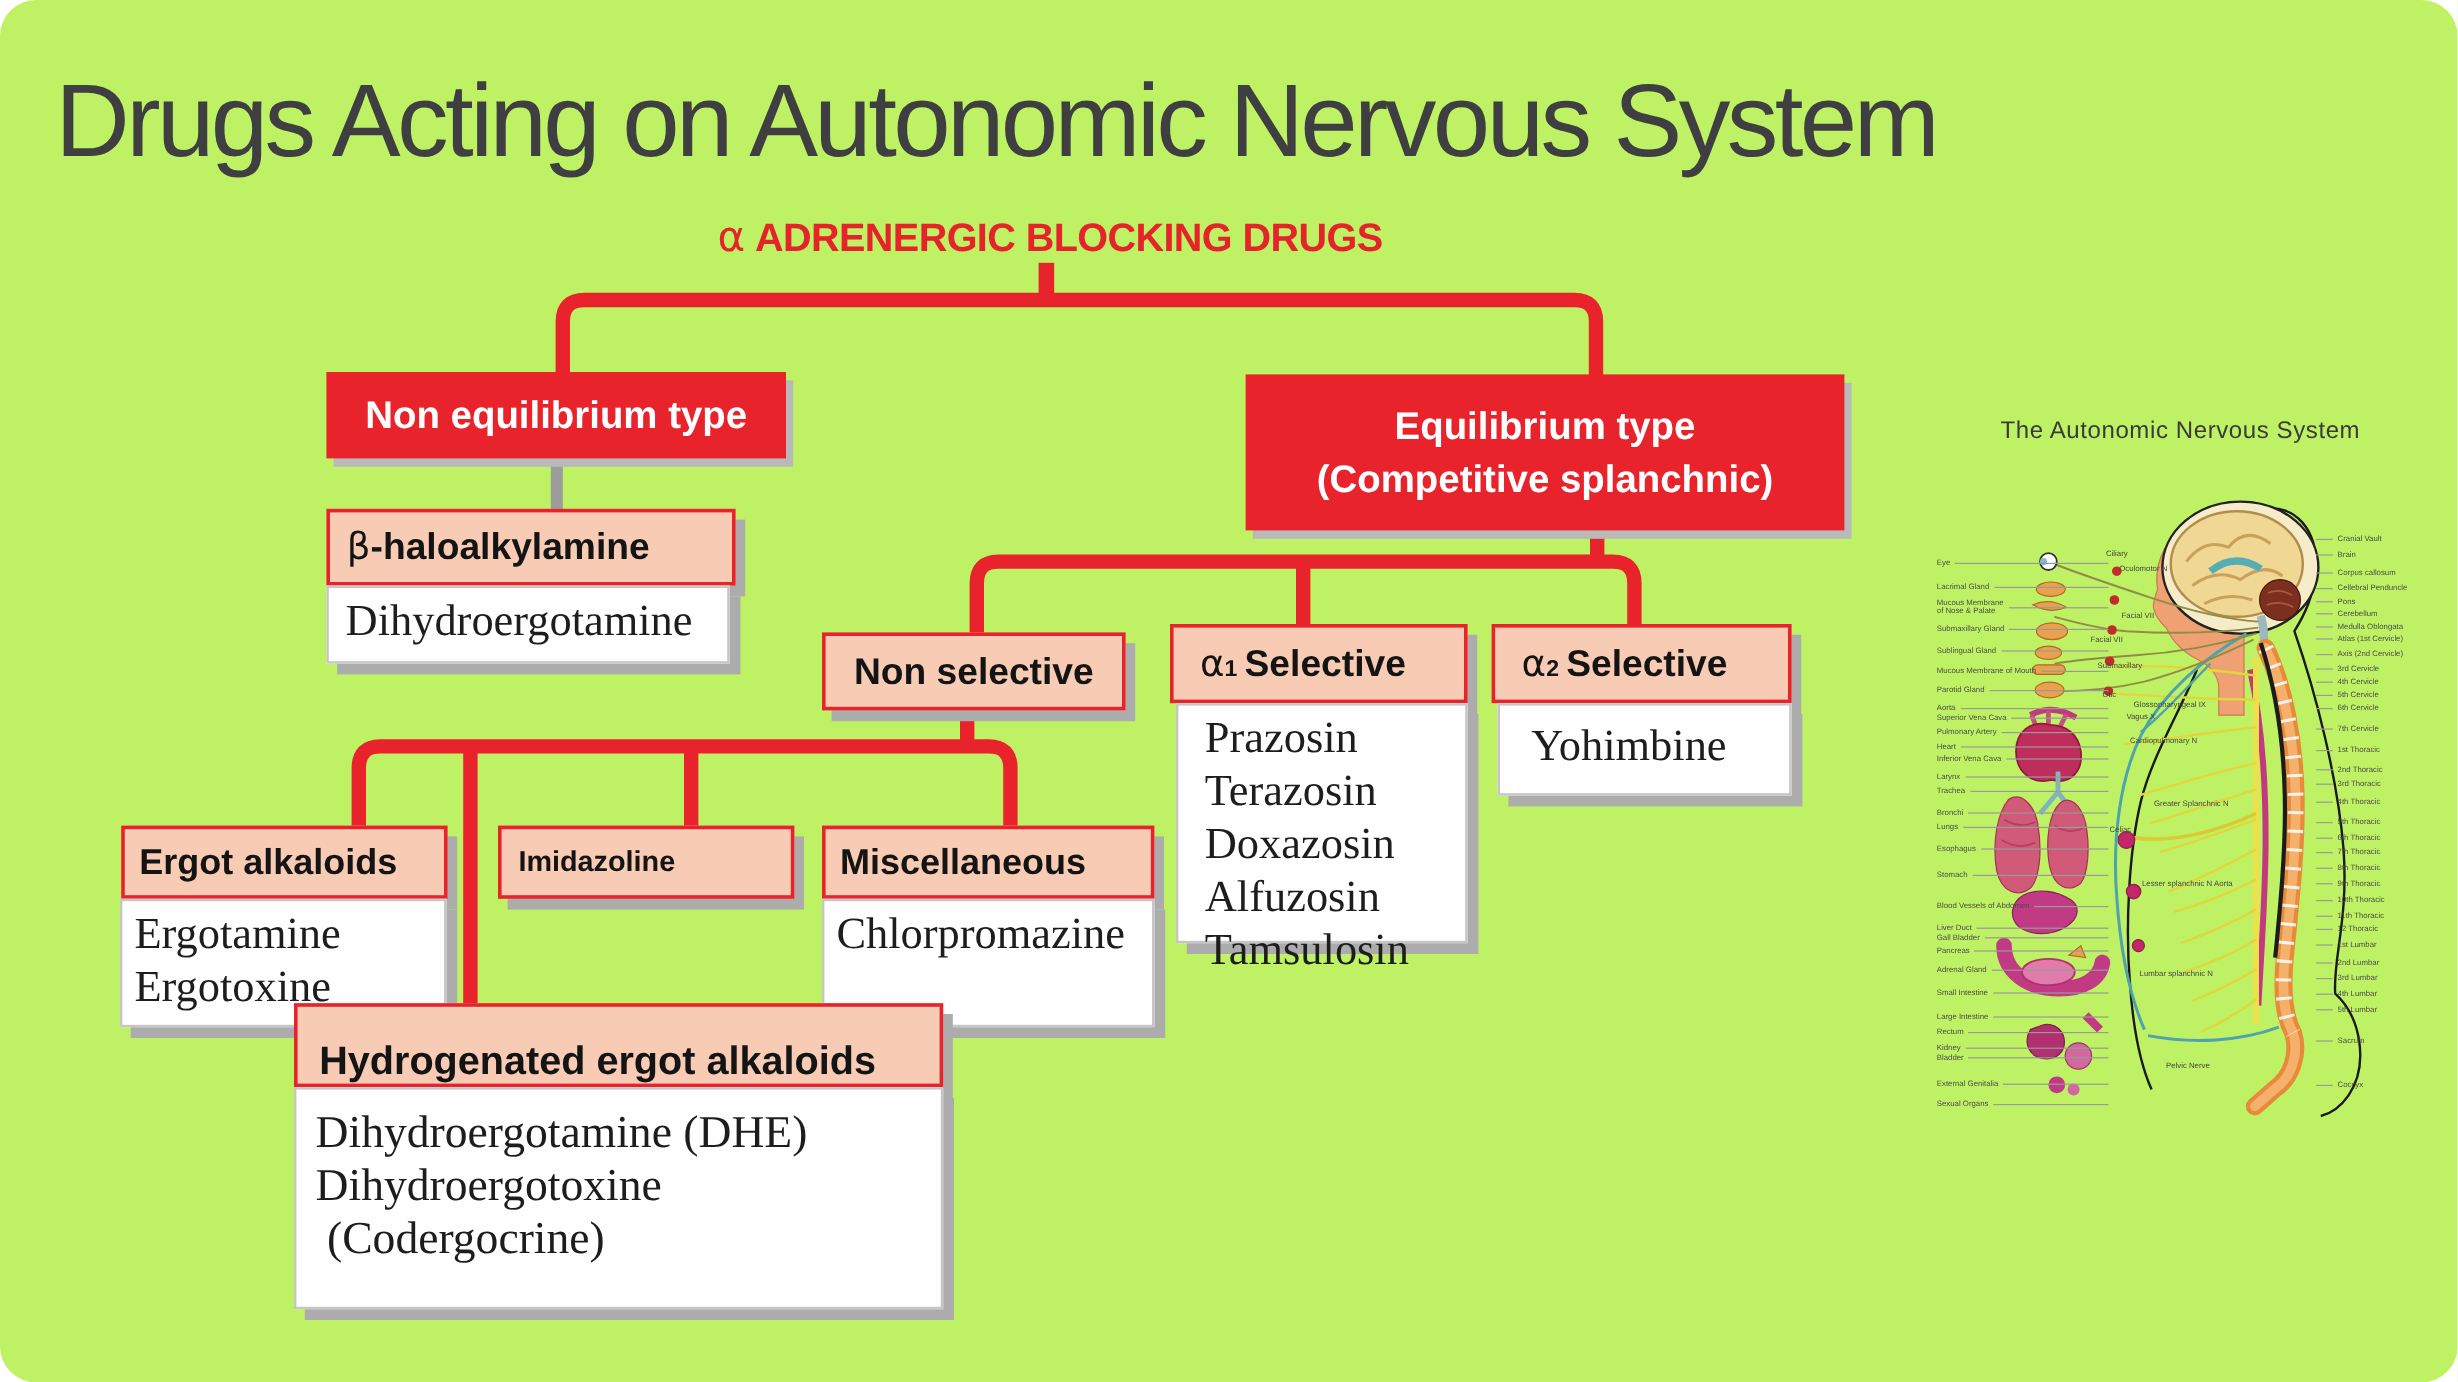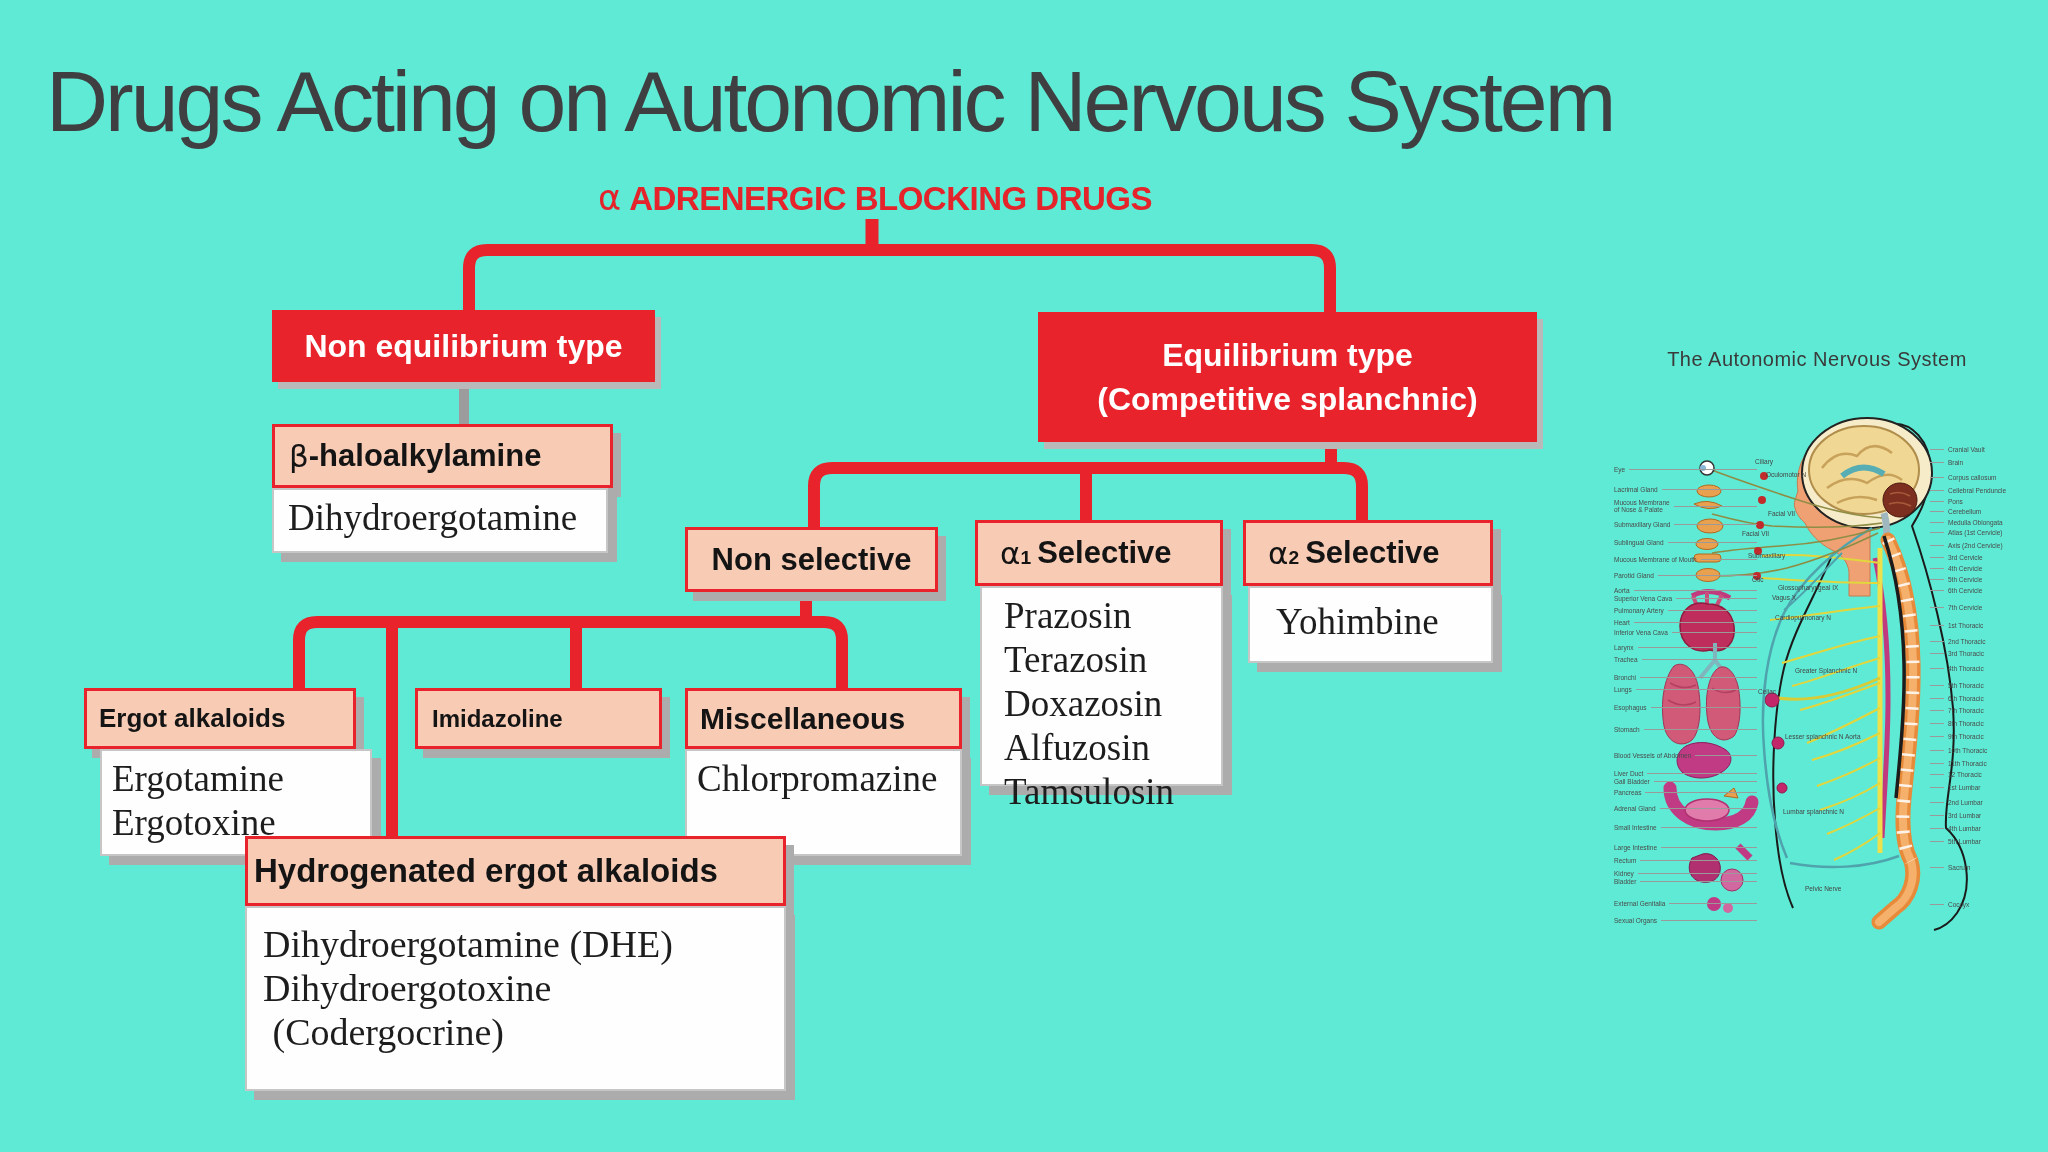--- a/index.html
+++ b/index.html
@@ -1,17 +1,17 @@
 <!DOCTYPE html>
 <html><head>
 <meta charset="utf-8">
 <style>
   html,body{margin:0;padding:0;background:#ffffff;}
-  .canvas{position:relative;width:2048px;height:1152px;background:#5eead4;overflow:hidden;
-          font-family:"Liberation Sans","DejaVu Sans",sans-serif;}
+  .canvas{position:relative;width:2048px;height:1152px;background:#bef264;overflow:hidden;
+          font-family:"Liberation Sans","DejaVu Sans",sans-serif;border-radius:30px;}
 
   .slide-title{position:absolute;left:46px;top:52px;font-size:86px;letter-spacing:-3px;
                color:#3F3F42;white-space:nowrap;}
 
   .flow-heading{position:absolute;left:440px;top:178px;width:870px;text-align:center;
                 color:#E4232B;font-size:33px;font-weight:bold;letter-spacing:-.5px;white-space:nowrap;}
   .flow-heading .sym{font-family:"DejaVu Sans",sans-serif;font-weight:400;font-size:35px;}
 
   svg.connectors{position:absolute;left:0;top:0;}
 
@@ -103,40 +103,40 @@
 
   <div class="box pinkbox" style="left:1243px;top:520px;width:250px;height:66px;padding-left:22px;">
     <span class="sym">α</span>
       <span class="subnum">2</span>
       <span>Selective</span>
   </div>
   <div class="box whitebox" style="left:1248px;top:586px;width:245px;height:77px;padding:12px 0 0 26px;">
       <div class="drug-line">Yohimbine</div>
     </div>
 
-  <div class="box pinkbox" style="left:84px;top:688px;width:272px;height:61px;padding-left:12px;font-size:26px;">
+  <div class="box pinkbox" style="left:101px;top:688px;width:272px;height:61px;padding-left:12px;font-size:30px;">
     <span>Ergot alkaloids</span>
   </div>
   <div class="box whitebox" style="left:100px;top:749px;width:272px;height:107px;padding:6px 0 0 10px;">
       <div class="drug-line">Ergotamine</div>
       <div class="drug-line">Ergotoxine</div>
     </div>
 
   <div class="box pinkbox" style="left:415px;top:688px;width:247px;height:61px;padding-left:14px;font-size:24px;">
     <span>Imidazoline</span>
   </div>
 
   <div class="box pinkbox" style="left:685px;top:688px;width:277px;height:61px;padding-left:12px;font-size:30px;">
     <span>Miscellaneous</span>
   </div>
   <div class="box whitebox" style="left:685px;top:749px;width:277px;height:107px;padding:6px 0 0 10px;">
       <div class="drug-line">Chlorpromazine</div>
     </div>
 
-  <div class="box pinkbox" style="left:245px;top:836px;width:541px;height:70px;padding-left:6px;font-size:33px;">
+  <div class="box pinkbox" style="left:245px;top:836px;width:541px;height:70px;padding-left:18px;font-size:33px;align-items:flex-end;">
     <span>Hydrogenated ergot alkaloids</span>
   </div>
   <div class="box whitebox" style="left:245px;top:906px;width:541px;height:185px;padding:14px 0 0 16px;font-size:38px;">
       <div class="drug-line">Dihydroergotamine (DHE)</div>
       <div class="drug-line">Dihydroergotoxine</div>
       <div class="drug-line"> (Codergocrine)</div>
     </div>
 
   <div class="anatomy">
     <div class="anatomy-title">The Autonomic Nervous System</div>

